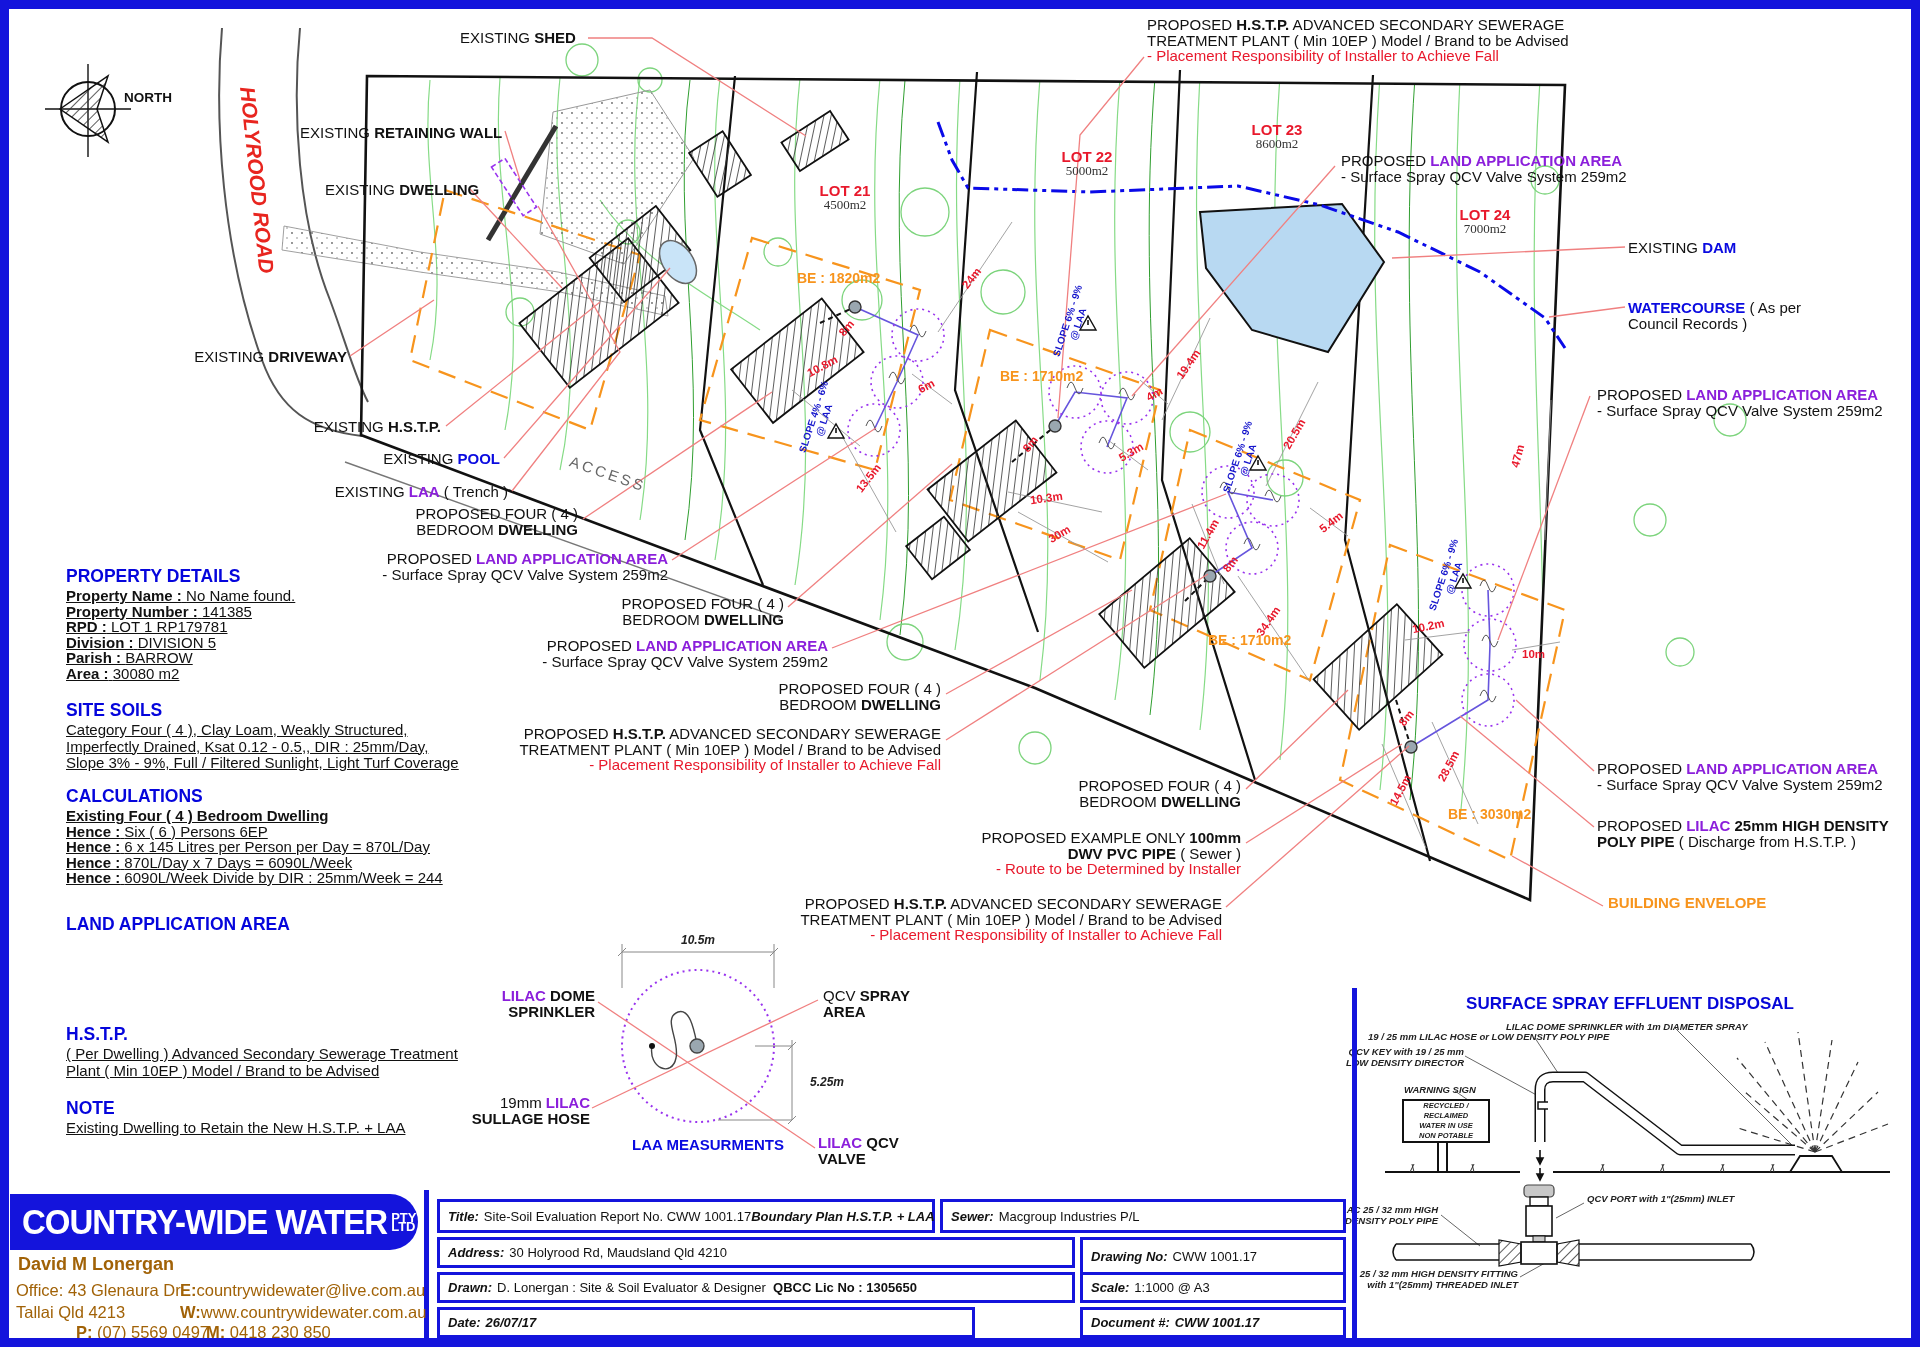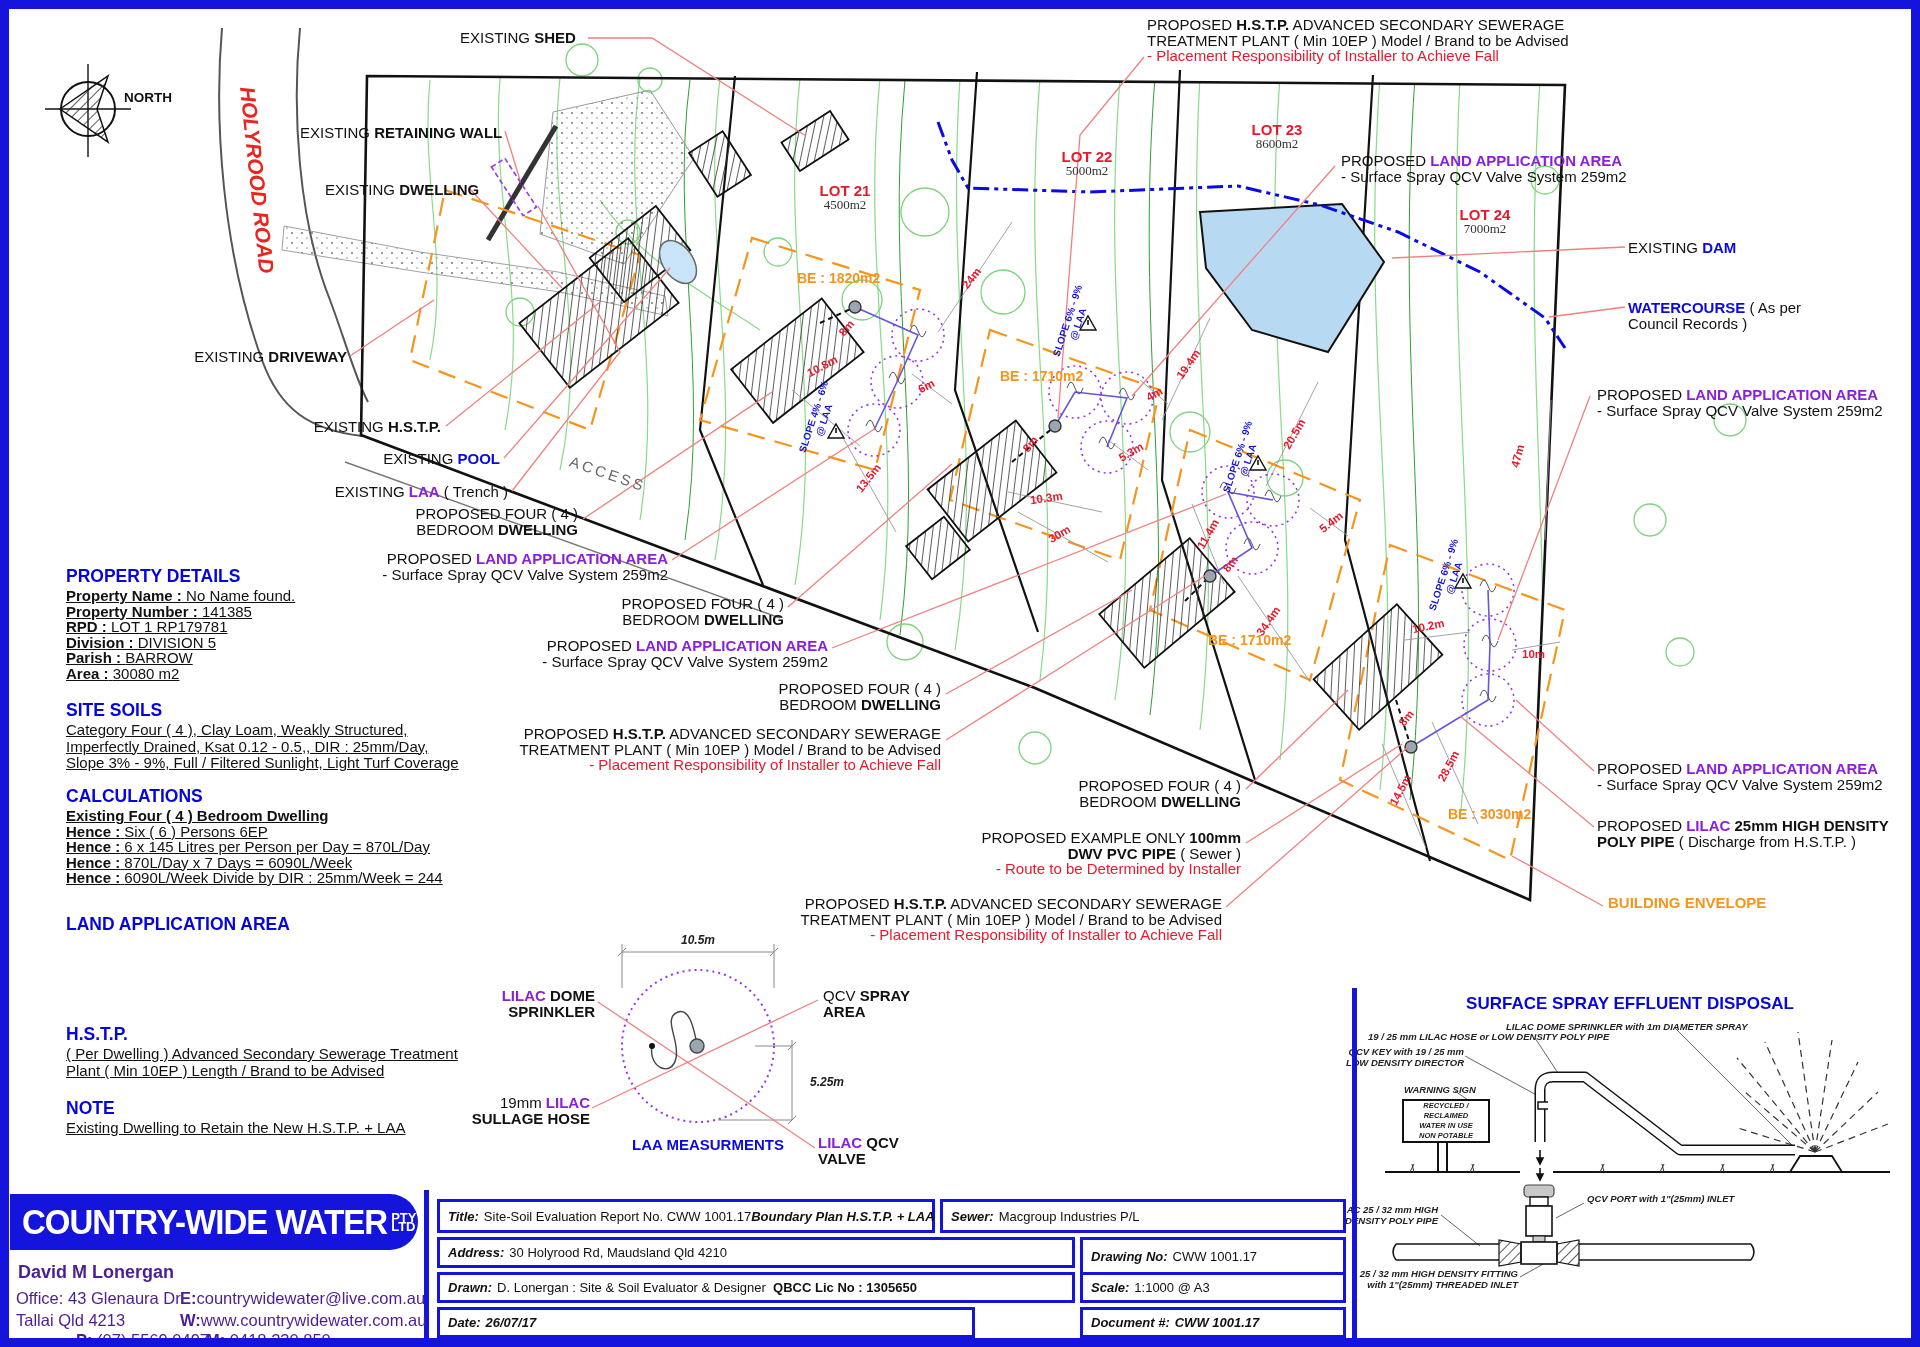--- a/index.html
+++ b/index.html
@@ -26,21 +26,21 @@
   .lotarea{color:#333;font-size:13px;font-family:Liberation Serif, serif;}
   .belbl{position:absolute;z-index:9;font-weight:bold;color:#F7941D;font-size:14px;white-space:nowrap;}
   .cell{position:absolute;border:3px solid #1414DC;background:#fff;display:flex;align-items:center;
         padding:0 8px;font-size:13px;color:#111;white-space:nowrap;z-index:20;box-sizing:border-box;}
   .cell .k{font-style:italic;font-weight:bold;margin-right:5px;}
   .sdl{position:absolute;font-size:9.5px;font-weight:bold;font-style:italic;color:#222;white-space:nowrap;line-height:11px;z-index:10;}
   .logo-bar{position:absolute;left:10px;top:1194px;width:408px;height:56px;background:#1414DC;
             border-radius:0 30px 30px 0;display:flex;align-items:center;z-index:20;}
   .brand{color:#fff;font-weight:800;font-size:33px;letter-spacing:-1px;padding-left:12px;transform:scaleY(1.08);}
   .pty{color:#fff;font-weight:bold;font-size:13px;line-height:9px;margin-left:4px;}
-  .contact{position:absolute;font-size:16.5px;color:#4c1d95;white-space:nowrap;z-index:20;margin-top:8px;}
+  .contact{position:absolute;font-size:16.5px;color:#a16207;white-space:nowrap;z-index:20;}
   .blueline{position:absolute;background:#1414DC;z-index:15;}
   .sign{position:absolute;left:1402px;top:1099px;width:84px;height:40px;border:2px solid #111;background:#fff;
         display:flex;flex-direction:column;justify-content:center;text-align:center;z-index:10;
         font-size:7.5px;font-weight:bold;font-style:italic;line-height:10px;color:#222;}
 </style>
 </head>
 <body>
 
 <div id="sheet">
 <div id="frame"></div>
@@ -489,21 +489,21 @@
   <span class="kv b">Existing Four ( 4 ) Bedroom Dwelling</span>
   <span class="kv"><span class="b">Hence :</span> <span>Six ( 6 ) Persons 6EP</span></span>
   <span class="kv"><span class="b">Hence :</span> <span>6 x 145 Litres per Person per Day = 870L/Day</span></span>
   <span class="kv"><span class="b">Hence :</span> <span>870L/Day x 7 Days = 6090L/Week</span></span>
   <span class="kv"><span class="b">Hence :</span> <span>6090L/Week Divide by DIR : 25mm/Week = 244</span></span>
 </div>
 
 <div class="head" style="left:66px;top:914px">LAND APPLICATION AREA</div>
 
 <div class="head" style="left:66px;top:1024px">H.S.T.P.</div>
-<div class="body" style="left:66px;top:1046px;width:400px;line-height:16.5px">( Per Dwelling ) Advanced Secondary Sewerage Treatment Plant ( Min 10EP ) Length / Brand to be Advised</div>
+<div class="body" style="left:66px;top:1046px;width:400px;line-height:16.5px">( Per Dwelling ) Advanced Secondary Sewerage Treatment Plant ( Min 10EP ) Model / Brand to be Advised</div>
 
 <div class="head" style="left:66px;top:1098px">NOTE</div>
 <div class="body" style="left:66px;top:1120px;width:400px">Existing Dwelling to Retain the New H.S.T.P. + LAA</div>
 
 <div class="lbl b i tc" style="left:698px;top:933px;font-size:12px;color:#222">10.5m</div>
 <div class="lbl b i" style="left:810px;top:1075px;font-size:12px;color:#222">5.25m</div>
 <div class="lbl tr b" style="left:595px;top:988px">
   <span class="lilac">LILAC</span><span> DOME</span><br><span>SPRINKLER</span>
 </div>
 <div class="lbl" style="left:823px;top:988px">

